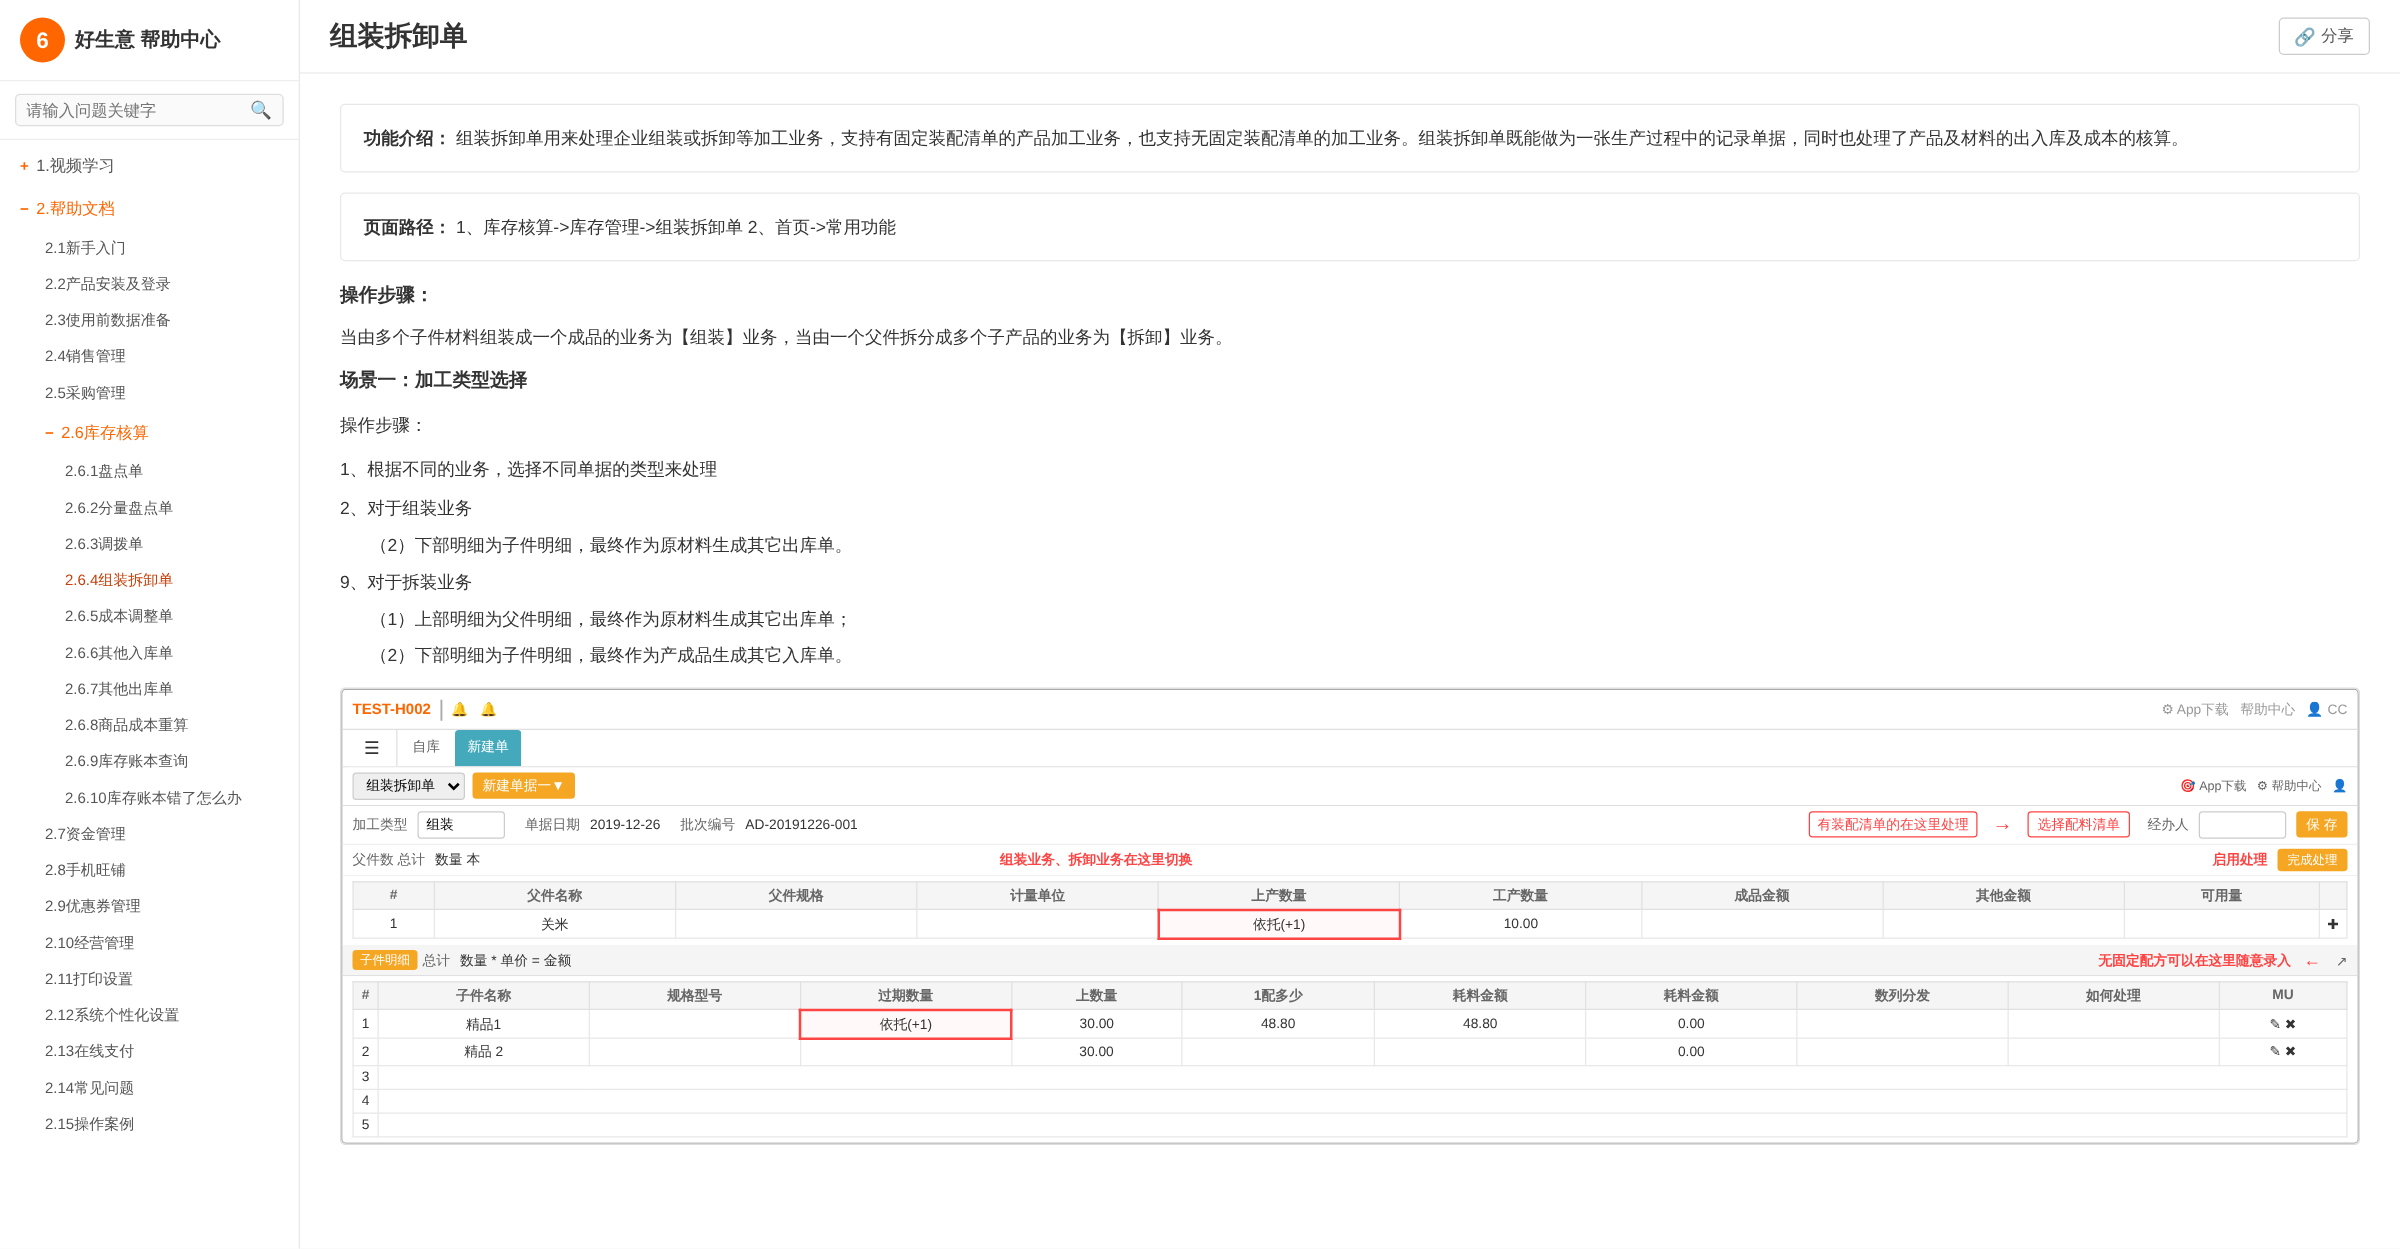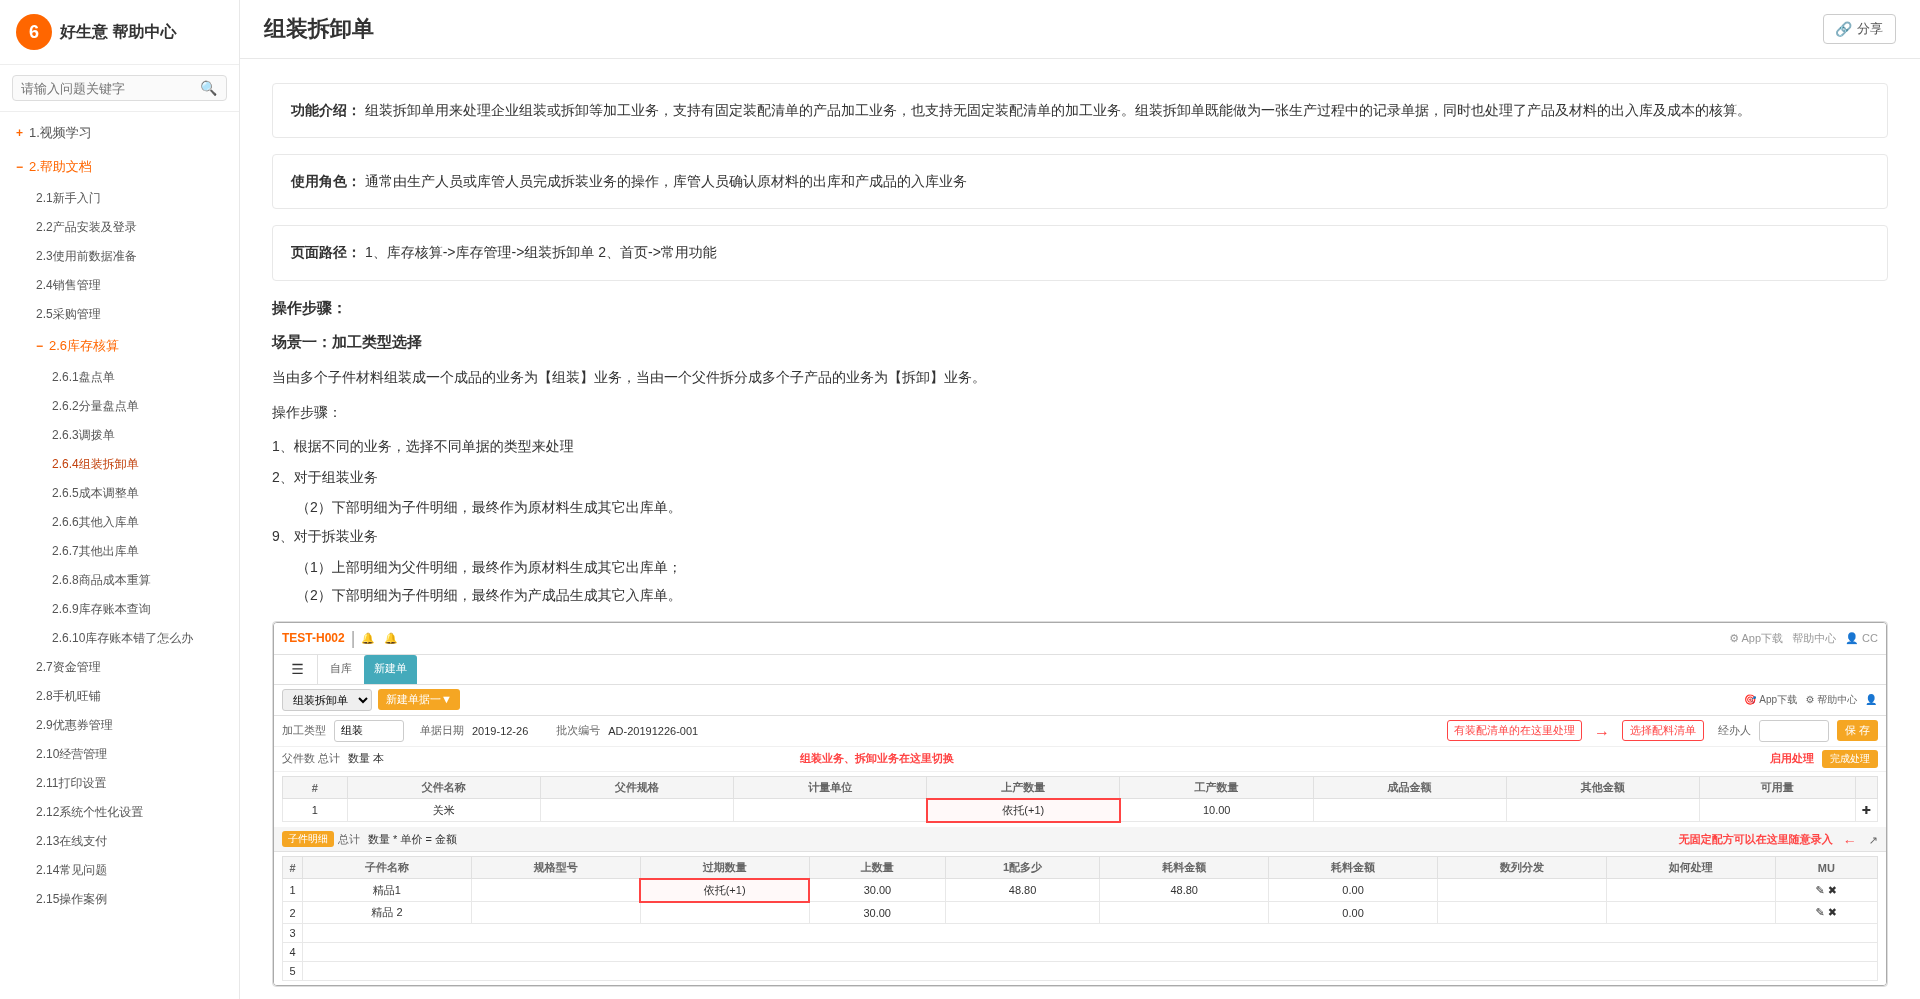--- a/index.html
+++ b/index.html
@@ -121,36 +121,32 @@
     </button>
   </div>
 
   <div class="content-area">
 
     <div class="info-block">
       <span class="label">功能介绍：</span>
       <span>组装拆卸单用来处理企业组装或拆卸等加工业务，支持有固定装配清单的产品加工业务，也支持无固定装配清单的加工业务。组装拆卸单既能做为一张生产过程中的记录单据，同时也处理了产品及材料的出入库及成本的核算。</span>
     </div>
 
-    <div class="info-block">
-      <span class="label">使用角色：</span>
-      <span>通常由生产人员或库管人员完成拆装业务的操作，库管人员确认原材料的出库和产成品的入库业务</span>
-    </div>
 
     <div class="info-block">
       <span class="label">页面路径：</span>
       <span>1、库存核算-&gt;库存管理-&gt;组装拆卸单  2、首页-&gt;常用功能</span>
     </div>
 
     <div class="section-title">操作步骤：</div>
 
+    <div class="step-block">当由多个子件材料组装成一个成品的业务为【组装】业务，当由一个父件拆分成多个子产品的业务为【拆卸】业务。</div>
     <div class="step-block">
       <span style="font-weight:bold;font-size:15px;">场景一：加工类型选择</span>
     </div>
-    <div class="step-block">当由多个子件材料组装成一个成品的业务为【组装】业务，当由一个父件拆分成多个子产品的业务为【拆卸】业务。</div>
     <div class="step-block">操作步骤：</div>
     <div class="step-block step-num">1、根据不同的业务，选择不同单据的类型来处理</div>
     <div class="step-block step-num">2、对于组装业务</div>
     <div class="step-block sub-step">（2）下部明细为子件明细，最终作为原材料生成其它出库单。</div>
     <div class="step-block step-num">9、对于拆装业务</div>
     <div class="step-block sub-step">（1）上部明细为父件明细，最终作为原材料生成其它出库单；</div>
     <div class="step-block sub-step">（2）下部明细为子件明细，最终作为产成品生成其它入库单。</div>
 
     <div class="screenshot-container" style="margin-top:12px;">
       <div class="app-window">
@@ -178,21 +174,21 @@
           <button class="mock-btn">新建单据一▼</button>
           <div style="flex:1;"></div>
           <span style="font-size:10px;color:#666;">🎯 App下载 &nbsp; ⚙ 帮助中心 &nbsp; 👤</span>
         </div>
 
         <div class="app-form-row">
           <span class="field-label">加工类型</span>
           <input class="mock-input" style="width: 70px;" value="组装">
           <span style="margin-left:8px;" class="field-label">单据日期</span>
           <span class="field-value">2019-12-26</span>
-          <span style="margin-left:20px;" class="field-label">批次编号</span>
+          <span style="margin-left:8px;" class="field-label">批次编号</span>
           <span class="field-value">AD-20191226-001</span>
           <div style="flex:1;"></div>
 
           <span style="color:#ff4444;font-size:11px;border:1px solid #ff4444;padding:2px 6px;border-radius:3px;">有装配清单的在这里处理</span>
 
           <span style="color:#ff4444;font-size:16px;margin:0 4px;">→</span>
           <button class="btn-red-outline">选择配料清单</button>
           <span style="margin-left:6px;" class="field-label">经办人</span>
           <input class="mock-input" style="width: 70px;">
           <button class="mock-btn">保 存</button>

